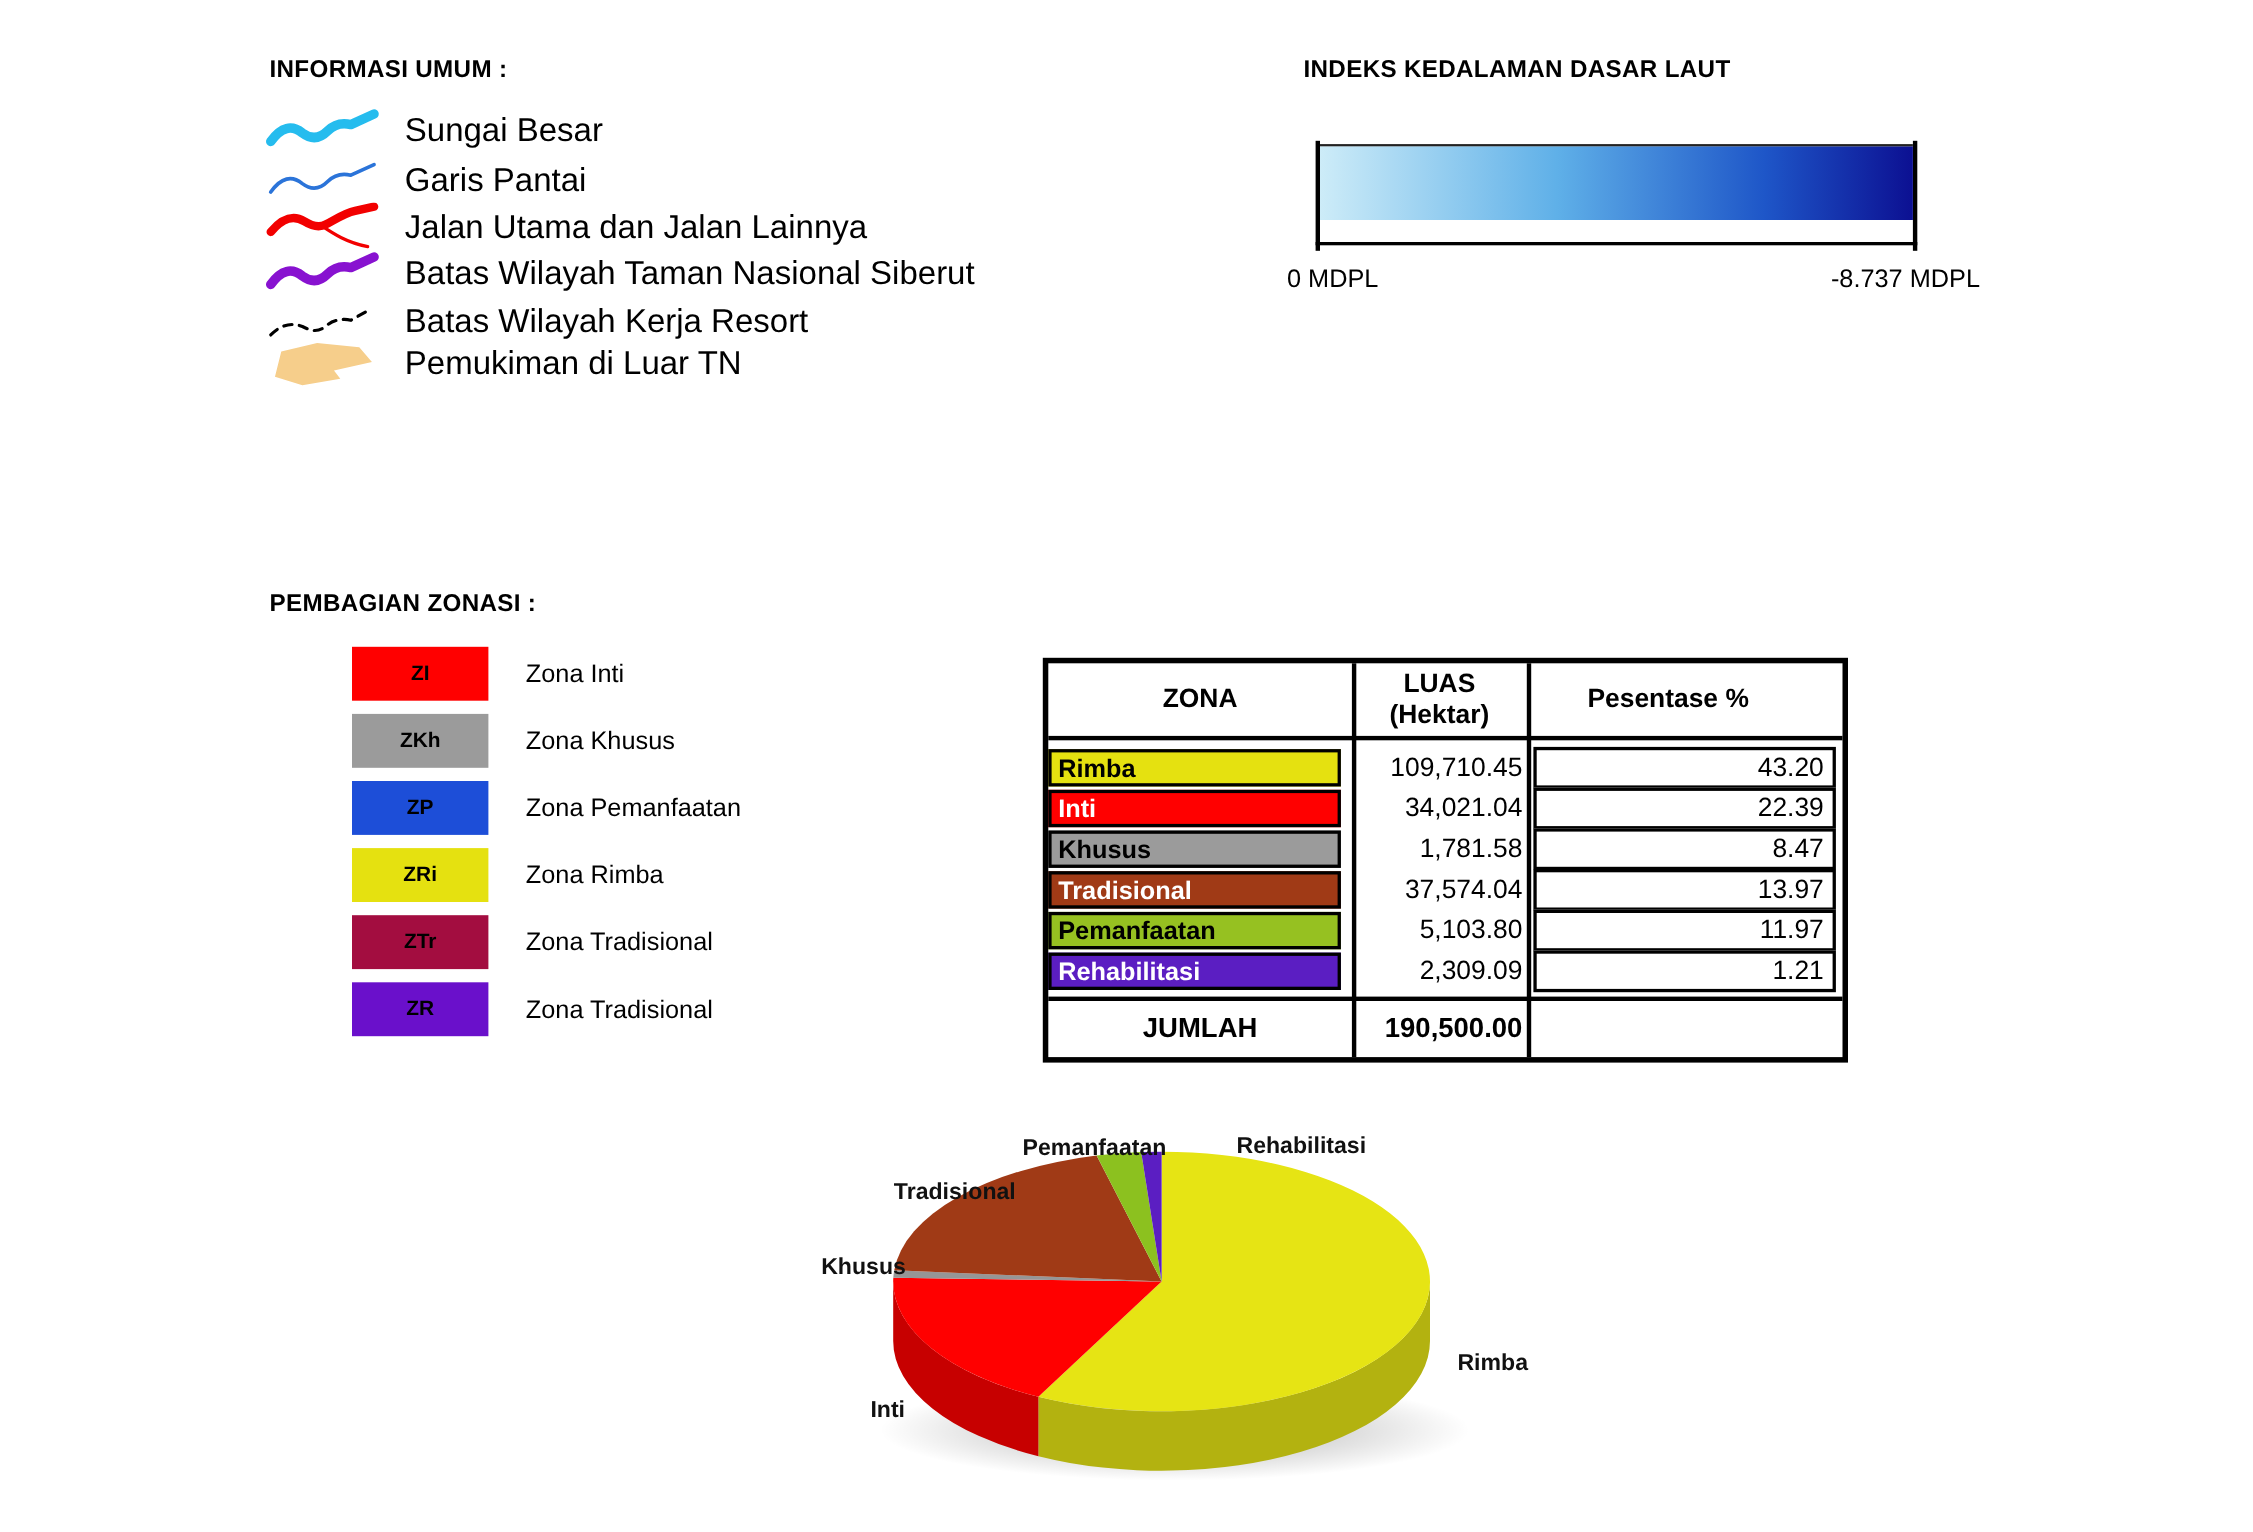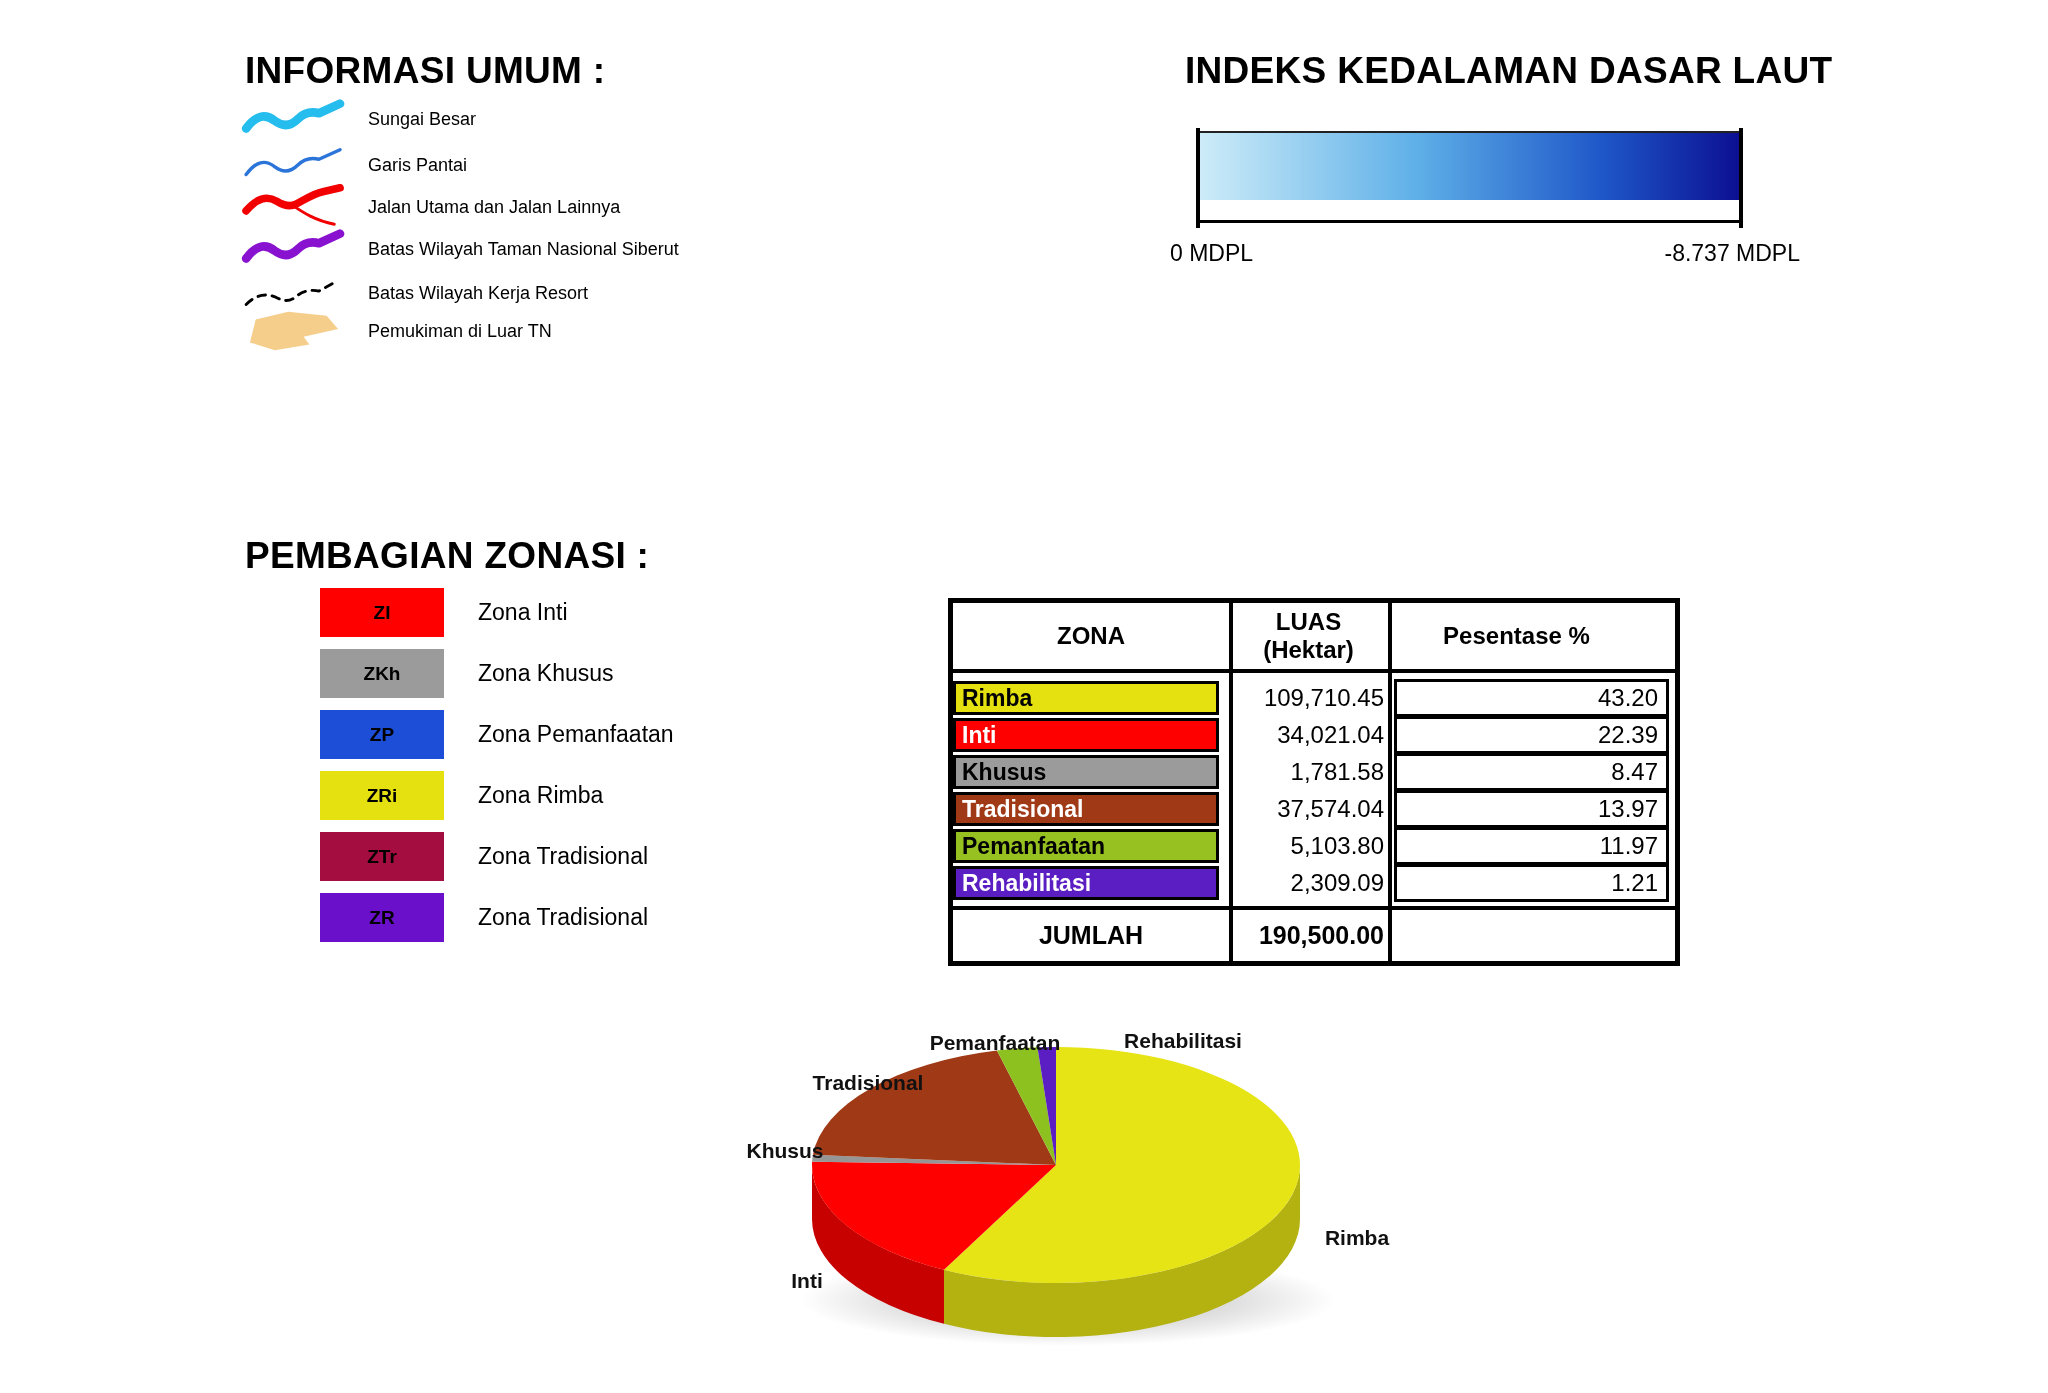--- a/index.html
+++ b/index.html
@@ -1,23 +1,23 @@
 <!DOCTYPE html>
 <html><head>
 <meta charset="utf-8">
 <style>
   html,body{margin:0;padding:0;background:#ffffff;}
   body{width:2048px;height:1393px;position:relative;overflow:hidden;
        font-family:"Liberation Sans",sans-serif;color:#000;}
   .abs{position:absolute;}
-  .sec-title{font-weight:bold;font-size:37px;letter-spacing:0.3px;white-space:nowrap;}
+  .sec-title{font-weight:bold;font-size:22px;letter-spacing:0.3px;white-space:nowrap;}
   
   .leg-row{position:absolute;left:240px;height:46px;width:640px;}
   .leg-sym{position:absolute;left:0;top:0;width:110px;height:46px;}
-  .leg-label{position:absolute;left:128px;top:0;line-height:46px;font-size:18px;white-space:nowrap;}
+  .leg-label{position:absolute;left:128px;top:0;line-height:46px;font-size:30px;white-space:nowrap;}
   
   #depth-bar{left:1196px;top:128px;width:547px;height:100px;}
   .tick{position:absolute;top:0;width:4px;height:100px;background:#000;}
   #depth-gradient{position:absolute;left:4px;top:3px;width:539px;height:67px;border-top:2px solid #222;}
   #depth-baseline{position:absolute;left:0;top:92px;width:547px;height:3px;background:#000;}
   .mdpl{font-size:23px;white-space:nowrap;}
   
   .zone-row{position:absolute;left:320px;height:49px;width:560px;}
   .zone-swatch{position:absolute;left:0;top:0;width:124px;height:49px;text-align:center;
                font-weight:bold;font-size:19px;line-height:49px;color:#000;}

